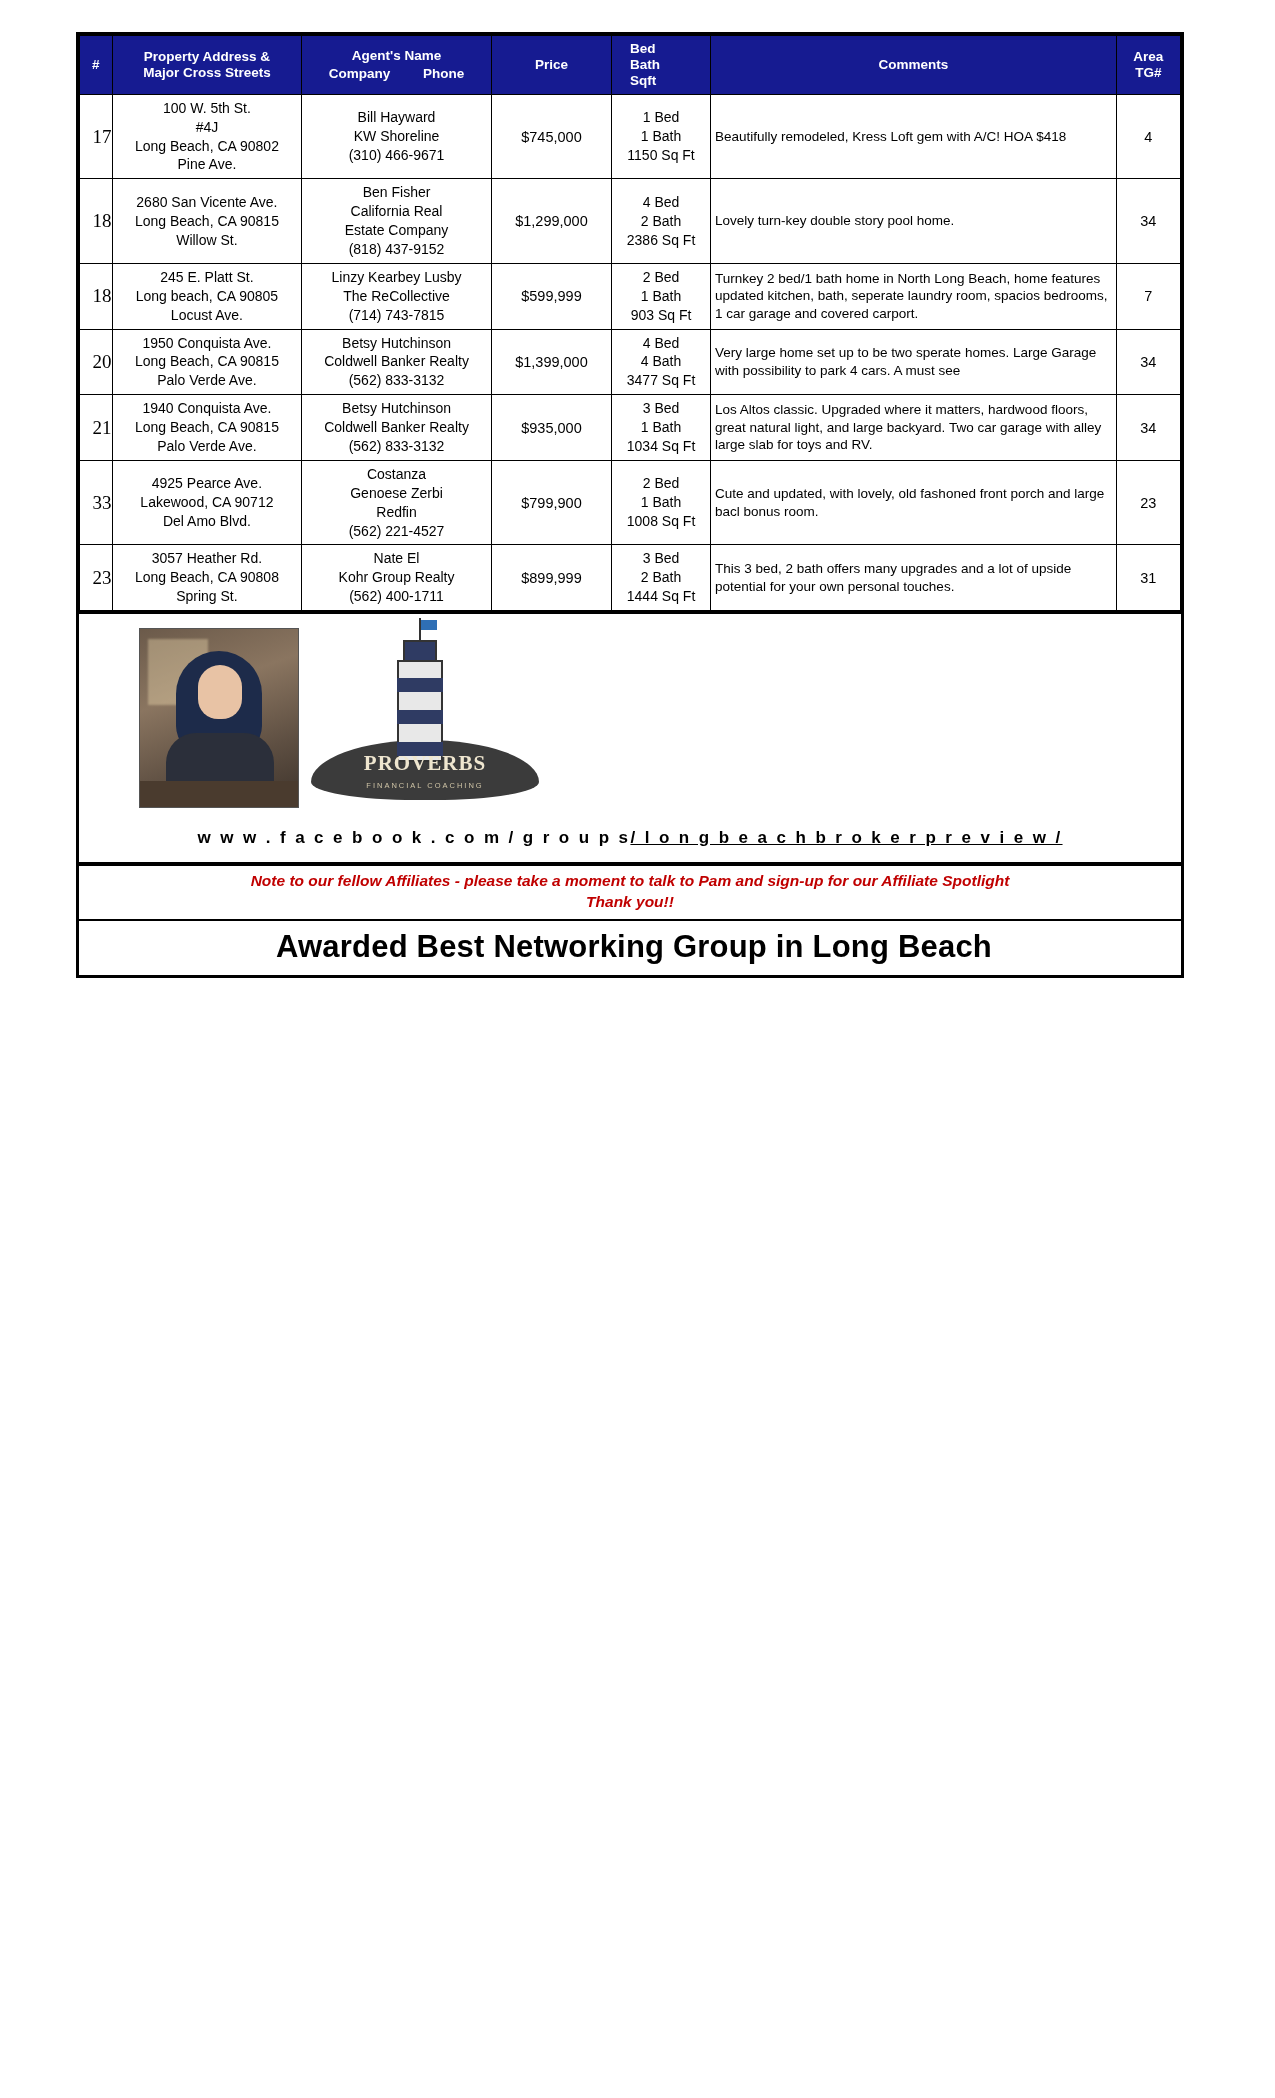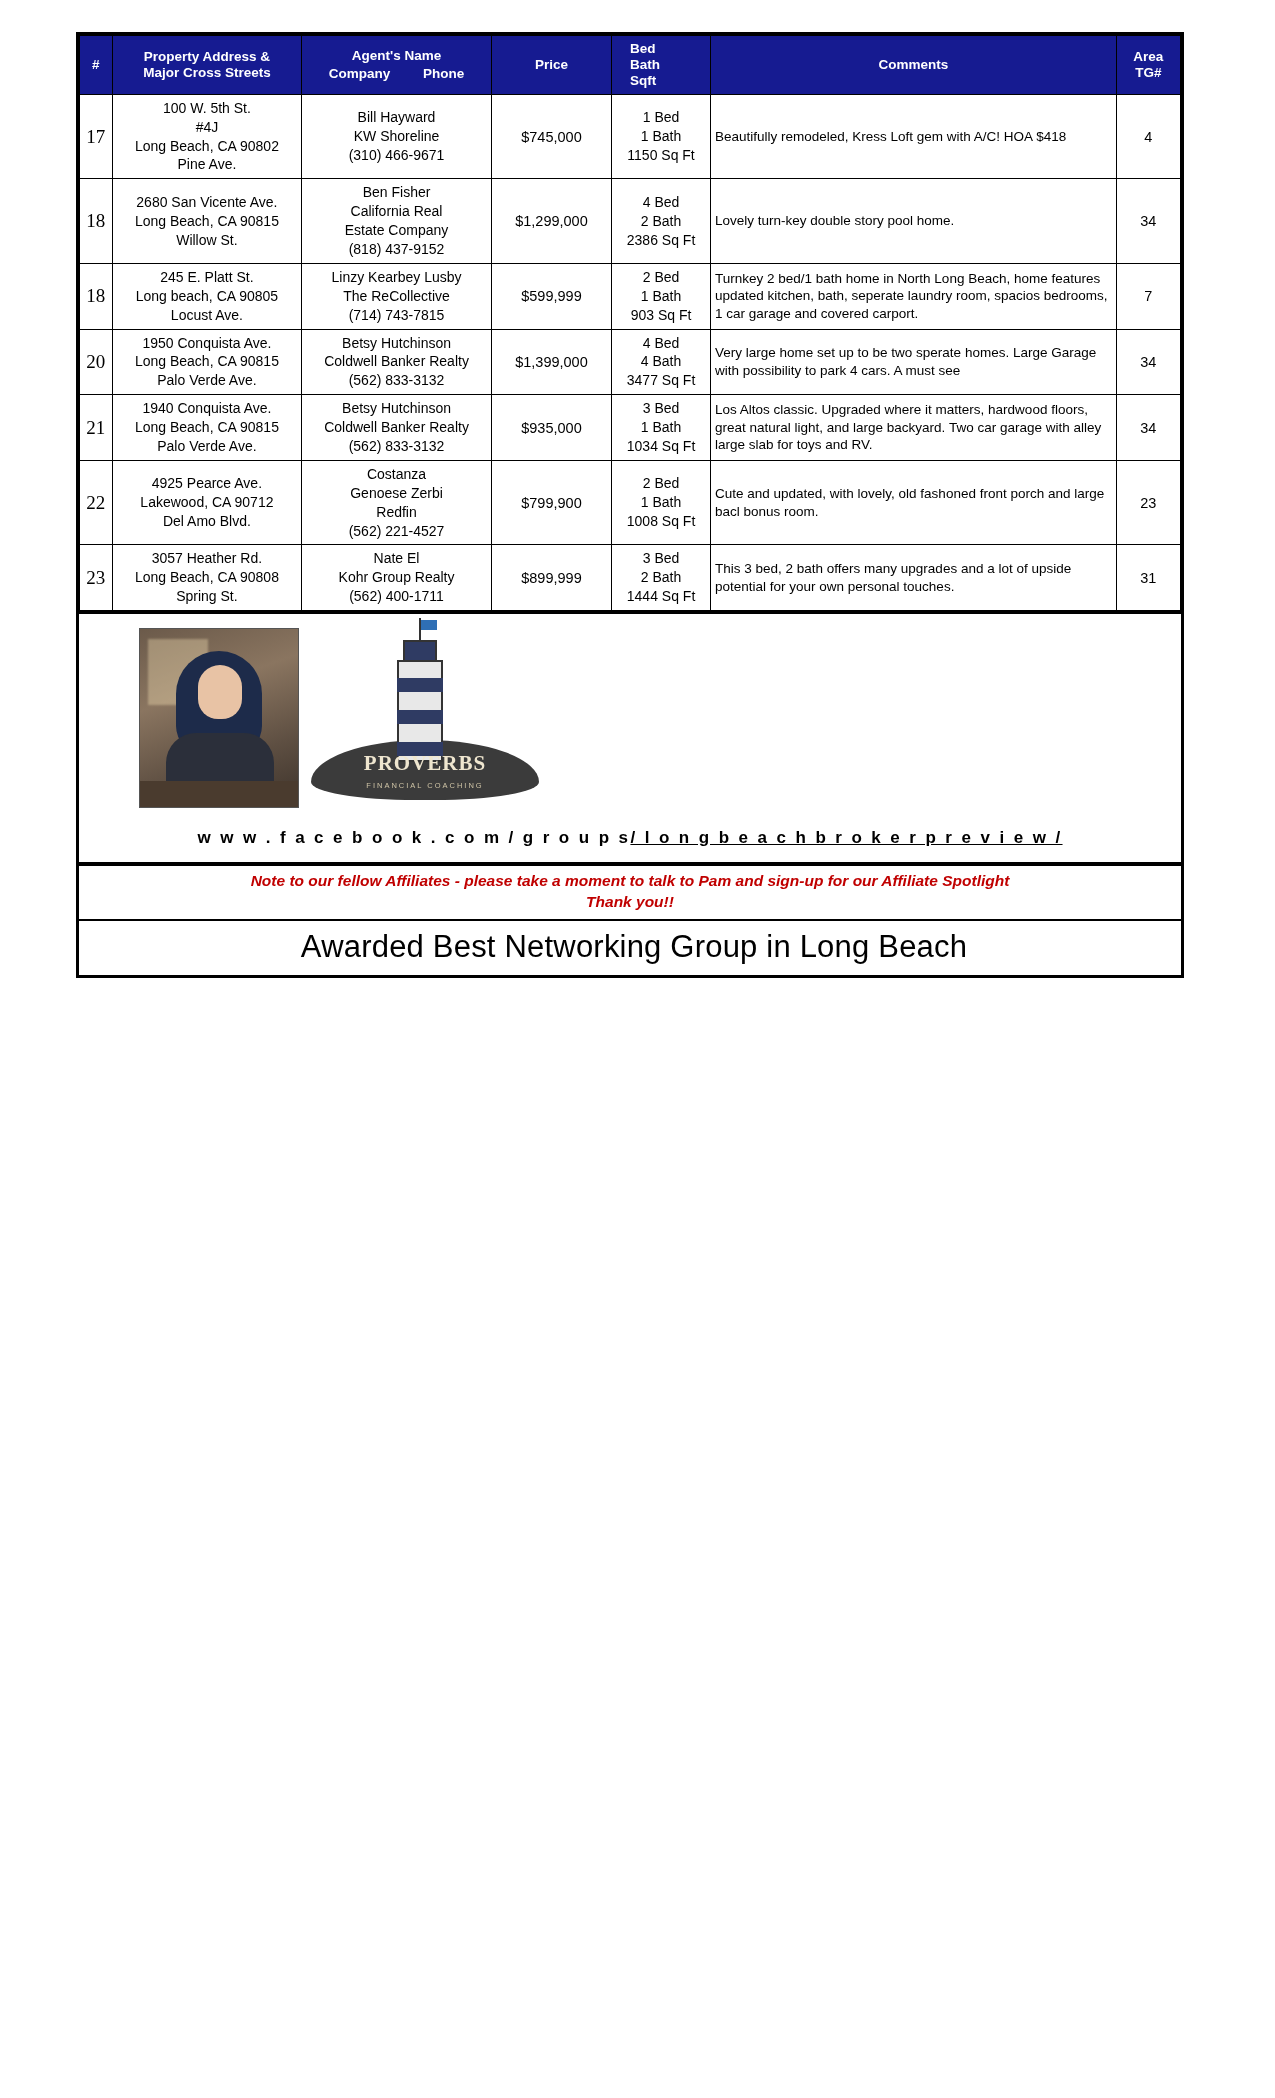--- a/index.html
+++ b/index.html
@@ -63,21 +63,21 @@
 
   col.c-num    { width: 32px; }
   col.c-addr   { width: 186px; }
   col.c-agent  { width: 186px; }
   col.c-price  { width: 118px; }
   col.c-bbs    { width: 97px; }
   col.c-comm   { width: 398px; }
   col.c-area   { width: 63px; }
 
   td.num {
-    text-align: center;
+    text-align: right;
     font-size: 19px;
     padding: 0;
     font-family: "Liberation Serif", serif;
   }
   td.addr, td.agent {
     text-align: center;
     font-size: 14px;
     line-height: 1.35;
     padding: 4px 3px;
   }
@@ -279,21 +279,21 @@
     color: #c00000;
     font-weight: bold;
     font-style: italic;
     font-size: 15.5px;
     line-height: 1.35;
     padding: 5px 18px 6px 18px;
   }
   .awarded {
     text-align: center;
     font-size: 31px;
-    font-weight: normal;
+    font-weight: bold;
     padding: 8px 0 10px 0;
     letter-spacing: .2px;
     margin-left: 8px;
   }
 </style>
 </head>
 <body>
 
 <div class="sheet">
 
@@ -374,21 +374,21 @@
         <tr>
           <td class="num">21</td>
           <td class="addr">1940 Conquista Ave.<br>Long Beach, CA 90815<br>Palo Verde Ave.</td>
           <td class="agent">Betsy Hutchinson<br>Coldwell Banker Realty<br>(562) 833-3132</td>
           <td class="price">$935,000</td>
           <td class="bbs">3 Bed<br>1 Bath<br>1034 Sq Ft</td>
           <td class="comm">Los Altos classic. Upgraded where it matters, hardwood floors, great natural light, and large backyard. Two car garage with alley large slab for toys and RV.</td>
           <td class="area">34</td>
         </tr>
         <tr>
-          <td class="num">22</td>
+          <td class="num">33</td>
           <td class="addr">4925 Pearce Ave.<br>Lakewood, CA 90712<br>Del Amo Blvd.</td>
           <td class="agent">Costanza<br>Genoese Zerbi<br>Redfin<br>(562) 221-4527</td>
           <td class="price">$799,900</td>
           <td class="bbs">2 Bed<br>1 Bath<br>1008 Sq Ft</td>
           <td class="comm">Cute and updated, with lovely, old fashoned front porch and large bacl bonus room.</td>
           <td class="area">23</td>
         </tr>
         <tr>
           <td class="num">23</td>
           <td class="addr">3057 Heather Rd.<br>Long Beach, CA 90808<br>Spring St.</td>

